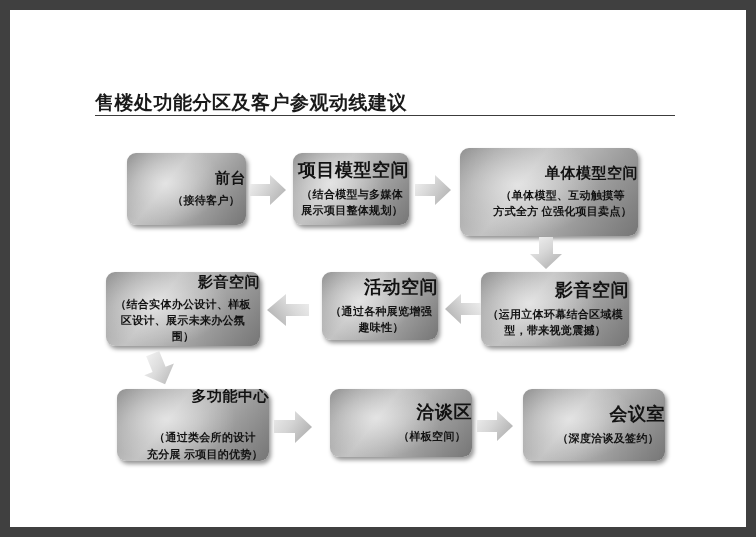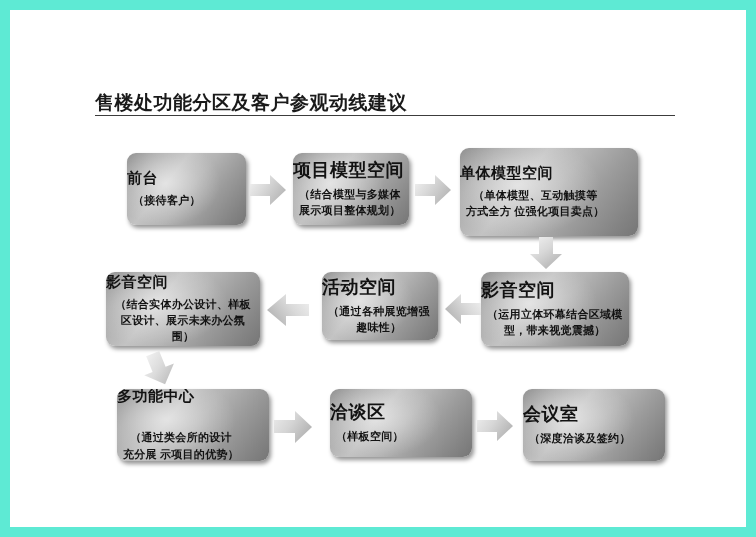--- a/index.html
+++ b/index.html
@@ -13,21 +13,21 @@
     overflow: hidden;
     font-family: "Liberation Serif", "DejaVu Serif", serif;
   }
 
   
   #slide-frame {
     position: absolute;
     left: 0; top: 0;
     width: 756px;
     height: 537px;
-    background: #5eead4;
+    background: #404040;
     box-sizing: border-box;
   }
   #slide-page {
     position: absolute;
     left: 10px;
     top: 10px;
     width: 736px;
     height: 517px;
     background: #ffffff;
     box-sizing: border-box;
@@ -76,21 +76,21 @@
         #8e8e8e 0%,
         #a9a9a9 16%,
         #c3c3c3 36%,
         #b4b4b4 52%,
         #9b9b9b 70%,
         #848484 88%,
         #767676 100%);
     box-shadow: 2px 3px 4px rgba(0,0,0,0.42);
     display: flex;
     flex-direction: column;
-    align-items: flex-start;
+    align-items: flex-end;
     justify-content: center;
     text-align: center;
     color: #121212;
     overflow: hidden;
   }
   .node-title {
     font-size: 18px;
     font-weight: bold;
     line-height: 1.25;
     letter-spacing: 0.5px;

